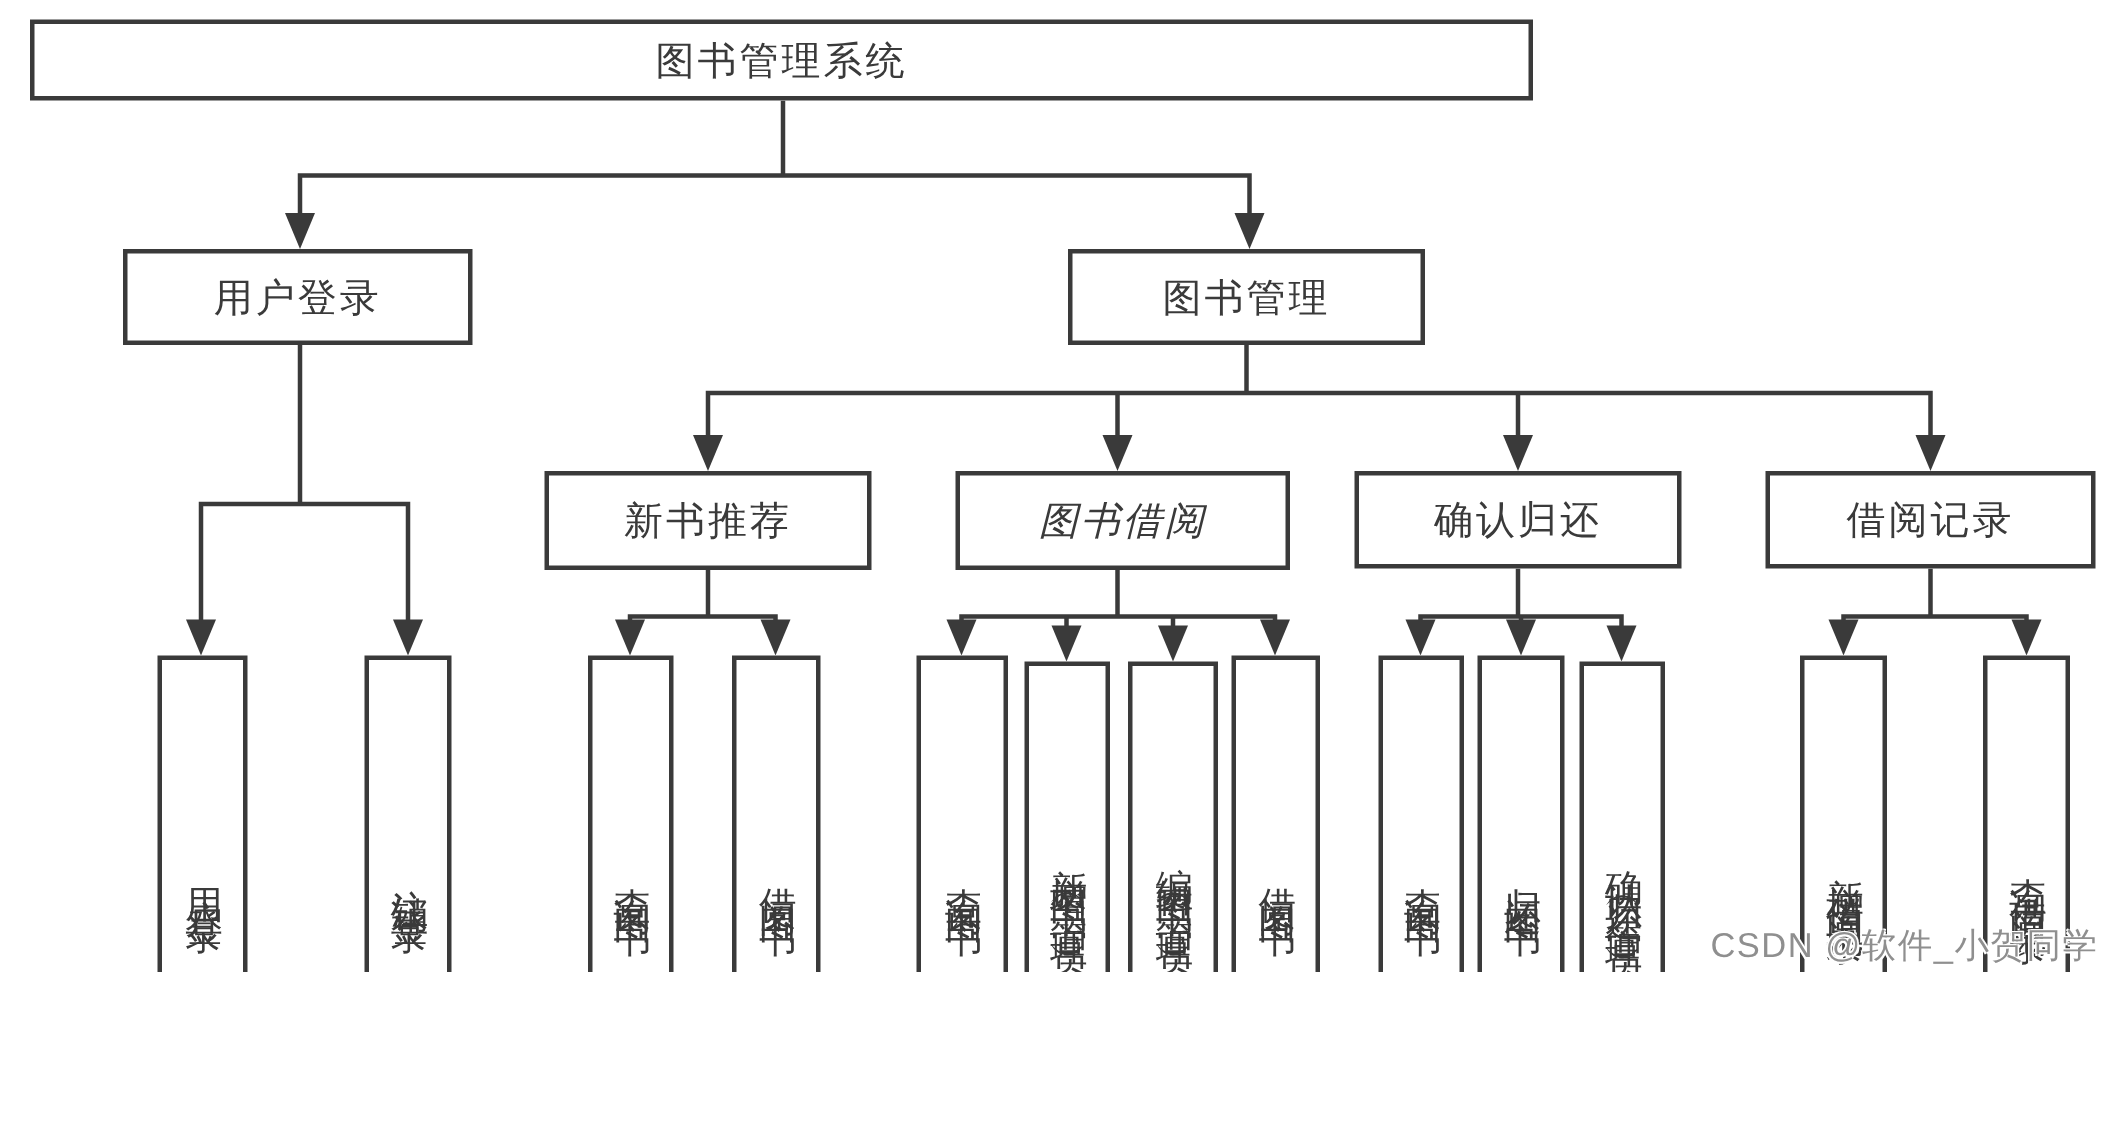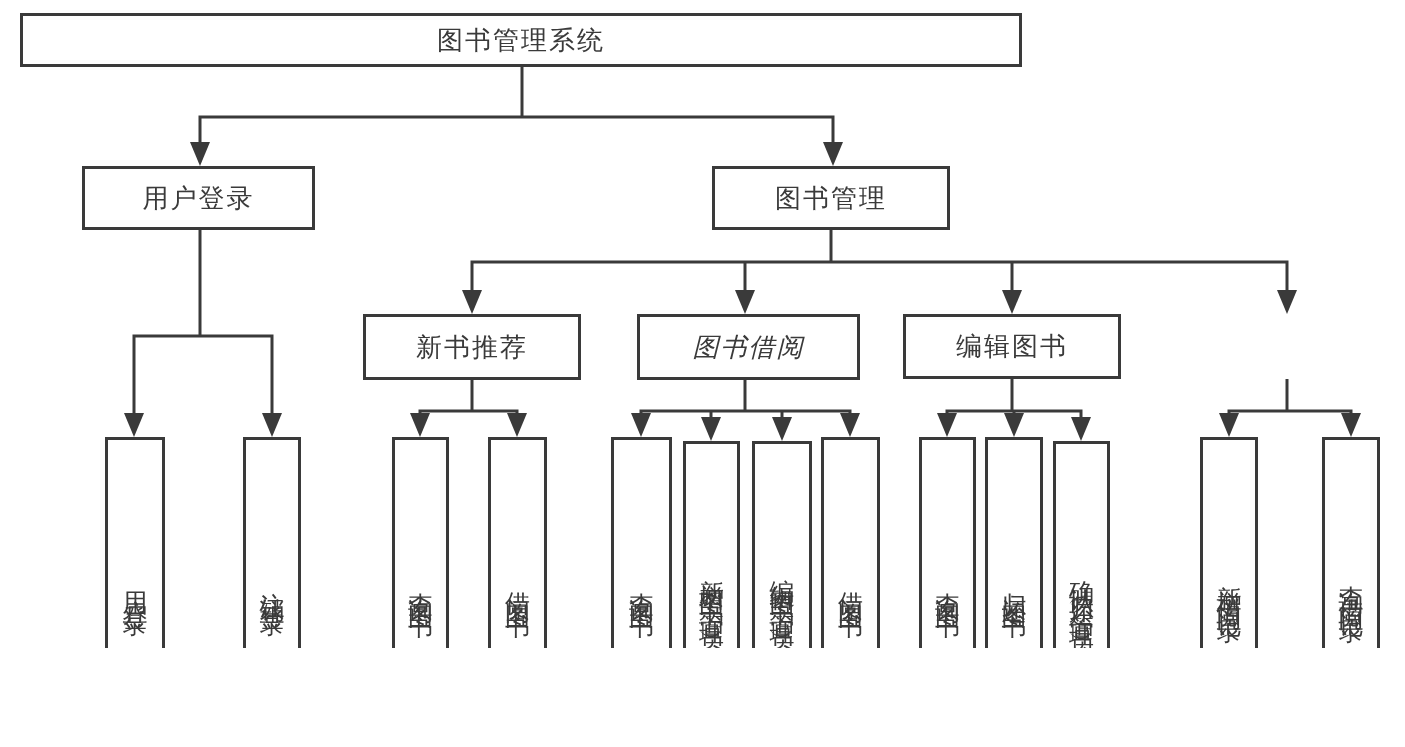--- a/index.html
+++ b/index.html
@@ -129,21 +129,24 @@
     <span>图书管理</span>
   </div>
 
   <div class="node" style="left:363px; top:314px; width:218px; height:66px;text-align:center;">
     <span>新书推荐</span>
   </div>
   <div class="node" style="left:637px; top:314px; width:223px; height:66px;font-style:italic;">
     <span>图书借阅</span>
   </div>
   <div class="node" style="left:903px; top:314px; width:218px; height:65px;">
-    <span>编辑图书</span>
+    <span>确认归还</span>
+  </div>
+  <div class="node" style="left:1177px; top:314px; width:220px; height:65px;">
+    <span>借阅记录</span>
   </div>
 
   <div class="leaf" style="left:105px; top:437px; width:60px; height:297px;">
     <span>用户登录</span>
   </div>
   <div class="leaf" style="left:243px; top:437px; width:58px; height:297px;">
     <span>注销登录</span>
   </div>
 
   <div class="leaf" style="left:392px; top:437px; width:57px; height:297px;">
@@ -176,14 +179,15 @@
     <span>确认归还（管理员）</span>
   </div>
 
   <div class="leaf" style="left:1200px; top:437px; width:58px; height:297px;">
     <span>新增借阅记录</span>
   </div>
   <div class="leaf" style="left:1322px; top:437px; width:58px; height:297px;">
     <span>查询借阅记录</span>
   </div>
 
+  <div id="watermark">CSDN @软件_小贺同学</div>
 
 </div>
 
 </body></html>

